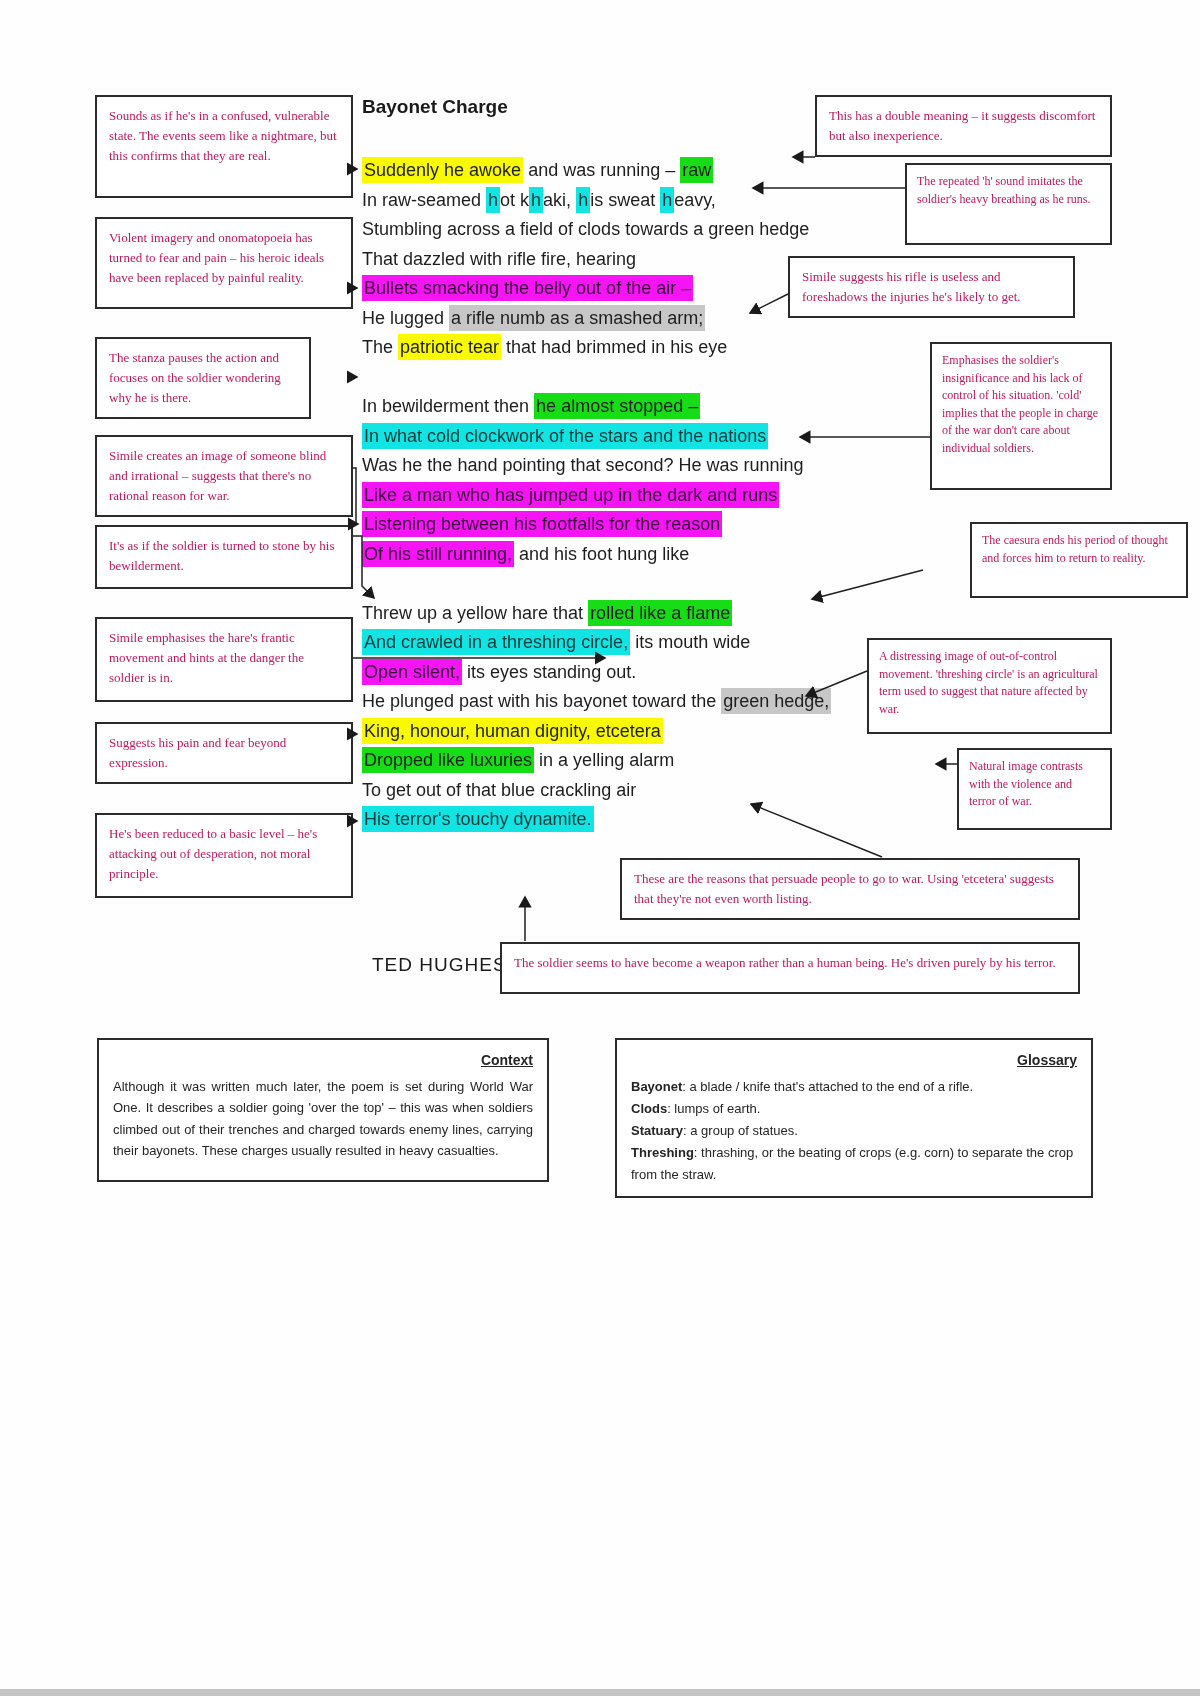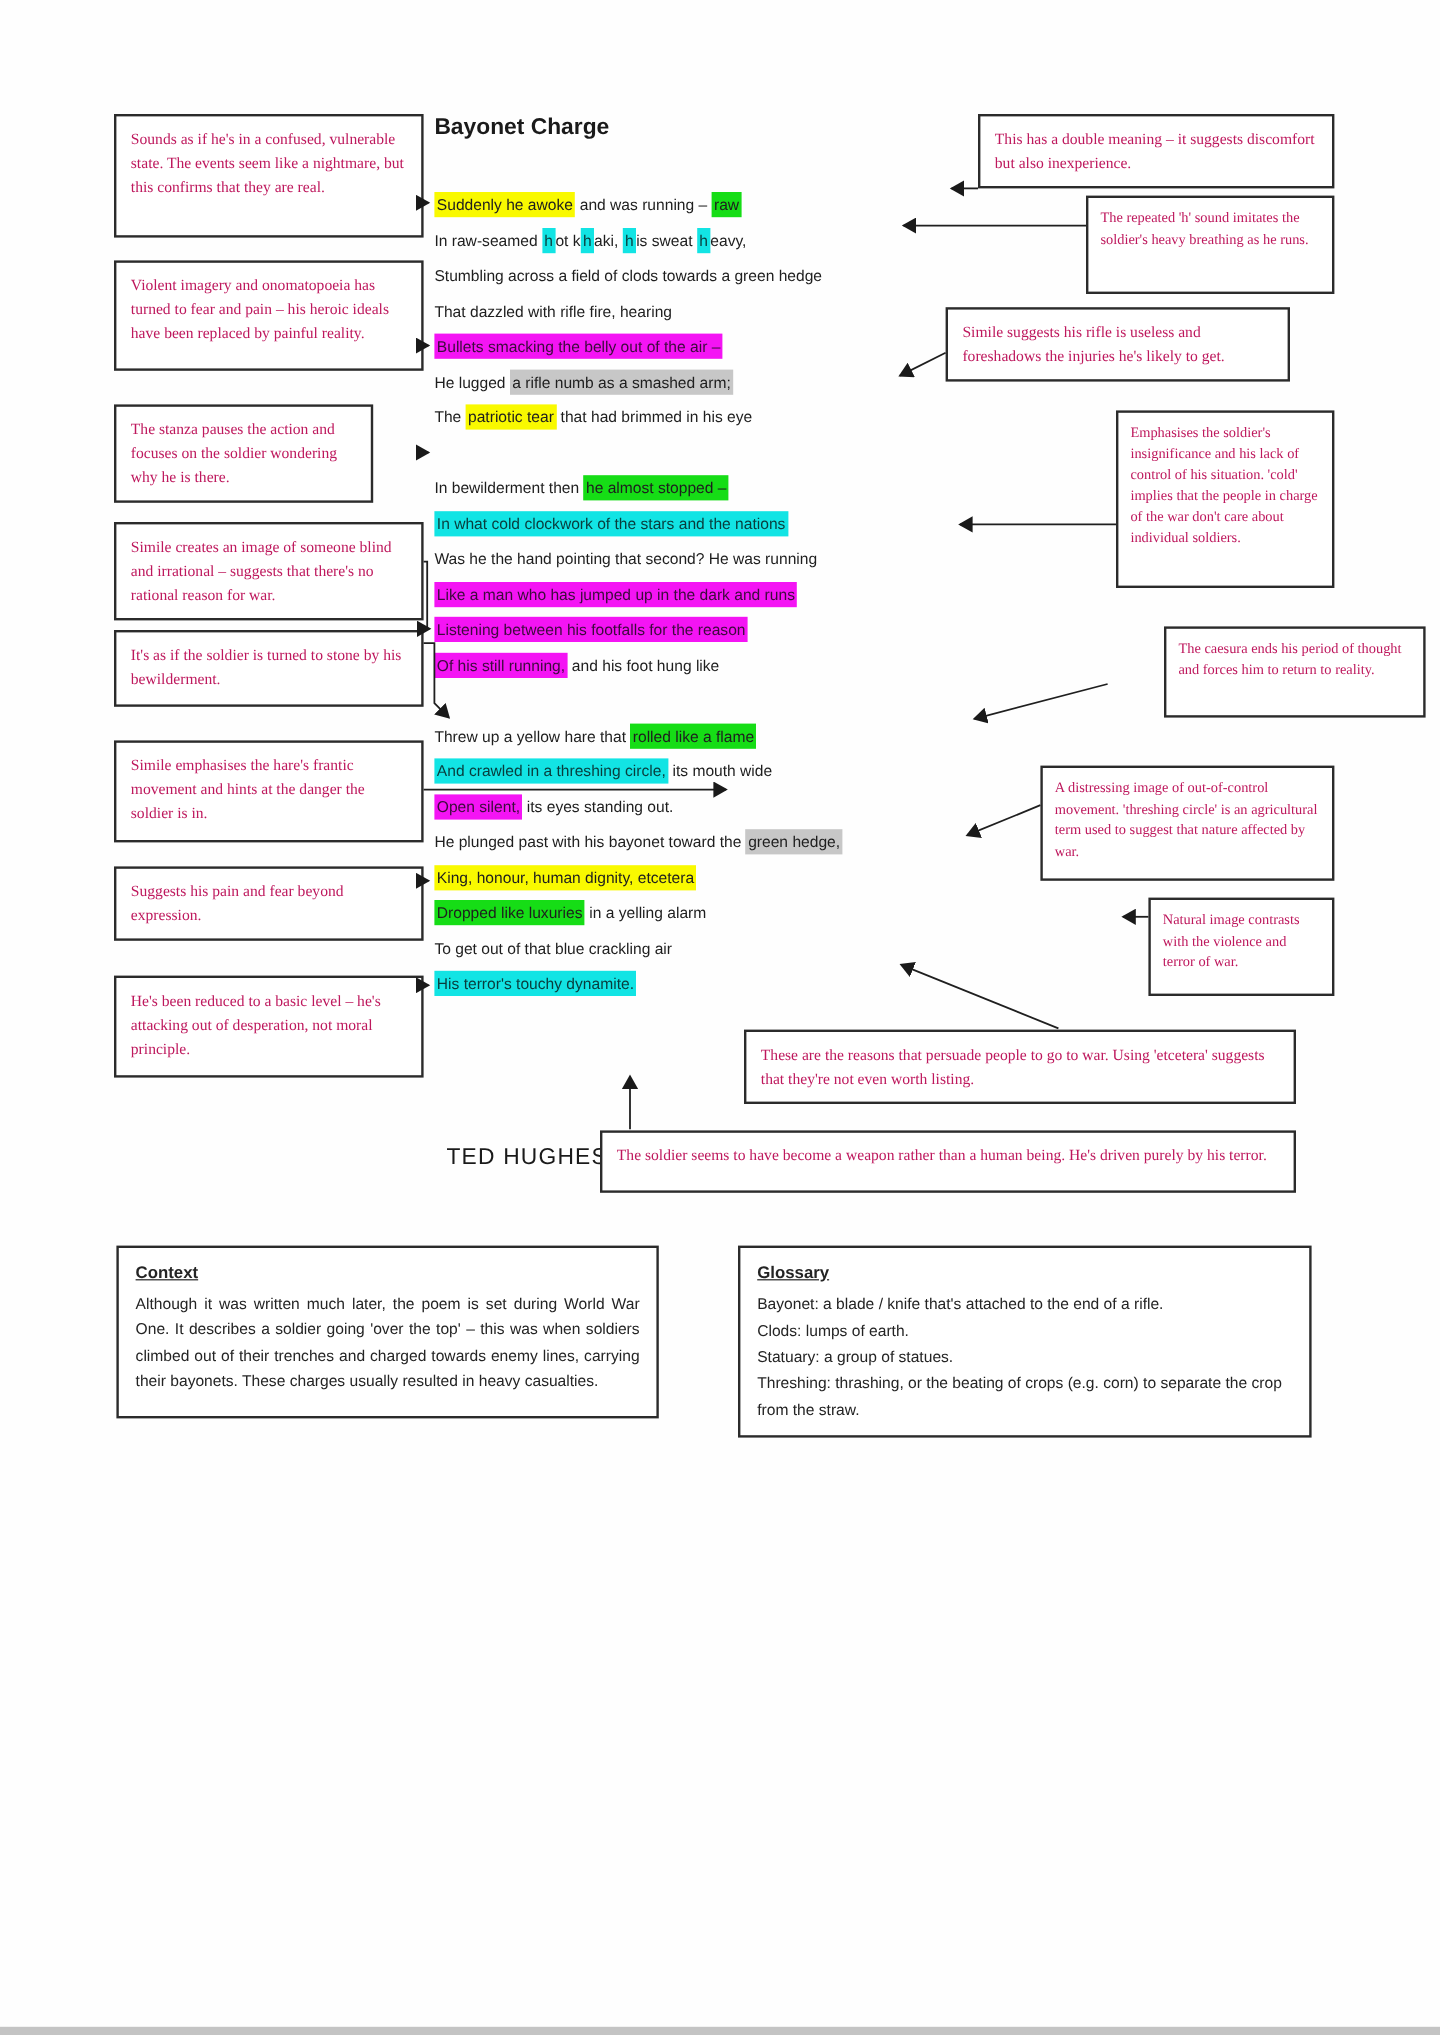--- a/index.html
+++ b/index.html
@@ -26,21 +26,21 @@
   }
   .ann-box.small{font-size:12px;line-height:17.5px;padding:8px 10px;}
 
   
   .poem-title{
     position:absolute;left:362px;top:96px;
     font-size:19px;font-weight:bold;color:#1a1a1a;
   }
   .poem{position:absolute;left:362px;top:156px;}
   .stanza + .stanza{margin-top:29.5px;}
-  .poem-line{height:29.5px;line-height:29.5px;font-size:13px;white-space:nowrap;color:#1e1e1e;}
+  .poem-line{height:29.5px;line-height:29.5px;font-size:18px;white-space:nowrap;color:#1e1e1e;}
   .hl{padding:3px 2px;}
   .hl-yellow{background:var(--hl-yellow,#f9f900);}
   .hl-green{background:var(--hl-green,#16dd16);}
   .hl-magenta{background:var(--hl-magenta,#f414f4);color:#3c0b3c;}
   .hl-cyan{background:var(--hl-cyan,#12e4e4);color:#093c3c;}
   .hl-gray{background:var(--hl-gray,#c7c7c7);}
 
   .poem-author{
     position:absolute;left:372px;top:954px;
     font-size:19px;letter-spacing:1px;color:#1a1a1a;
@@ -48,24 +48,24 @@
 
   
   .ref-box{
     position:absolute;
     border:2px solid #2b2b2b;
     background:#fff;
     padding:8px 14px 10px 14px;
     font-size:13px;line-height:21.5px;color:#242424;
     box-sizing:border-box;
   }
-  .ref-title{font-size:14px;font-weight:bold;text-decoration:underline;text-align:left;margin:2px 0 4px 0;}
+  .ref-title{font-size:14px;font-weight:bold;text-decoration:underline;text-align:right;margin:2px 0 4px 0;}
   .ref-body{text-align:justify;}
   .gloss-entry{line-height:22px;}
-  .gloss-term{font-weight:normal;text-align:right;}
+  .gloss-term{font-weight:bold;text-align:right;}
 
   
   .arrows{position:absolute;left:0;top:0;width:1200px;height:1696px;pointer-events:none;}
   .arrows polyline, .arrows line{stroke:#1f1f1f;stroke-width:1.5;fill:none;}
 
   .page-bottom-edge{position:absolute;left:0;top:1689px;width:1200px;height:7px;background:#c4c4c4;}
 </style>
 </head>
 <body>
 

